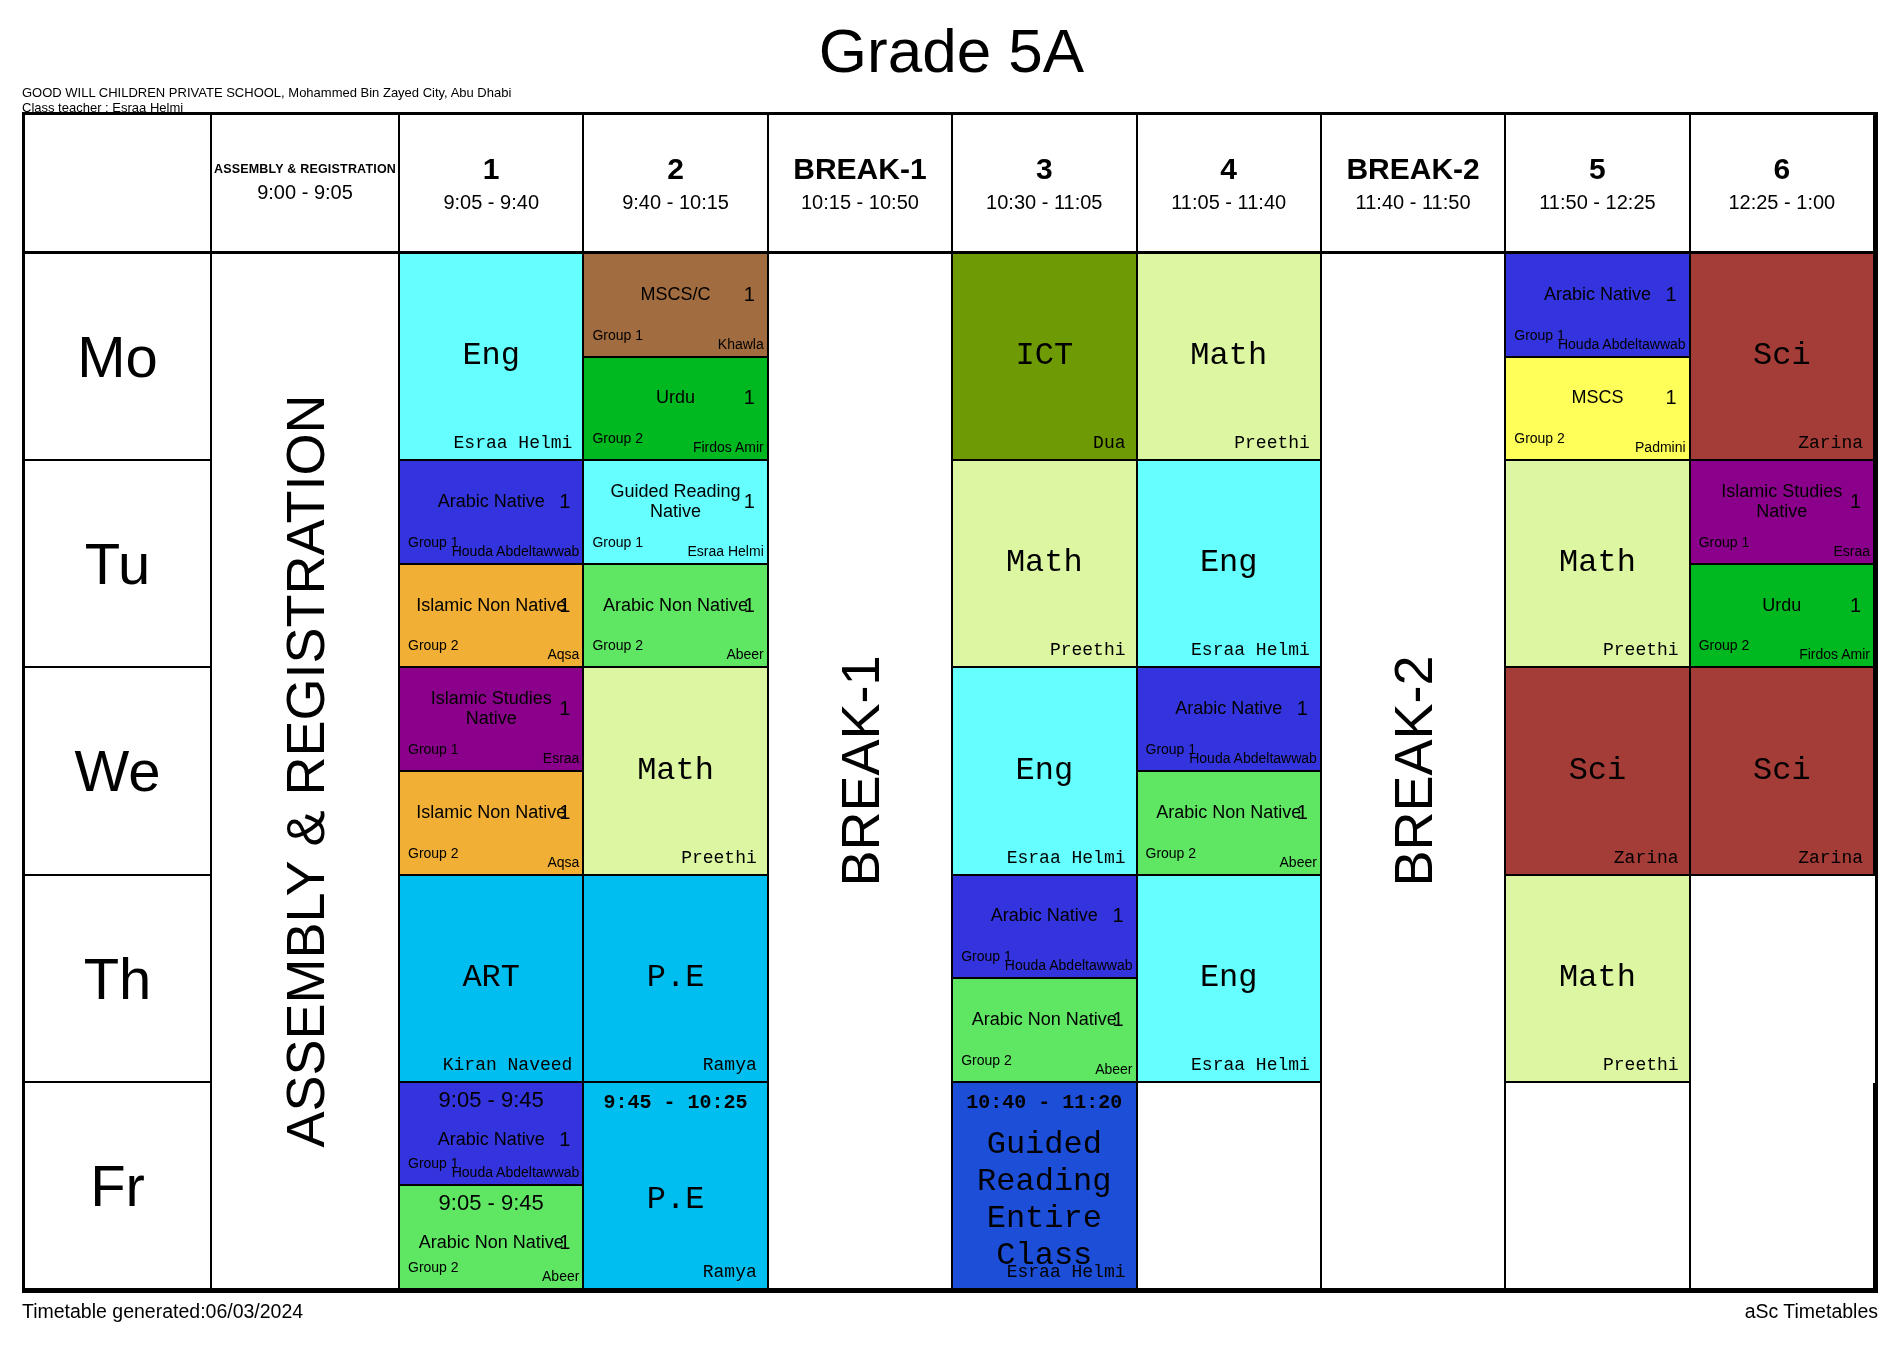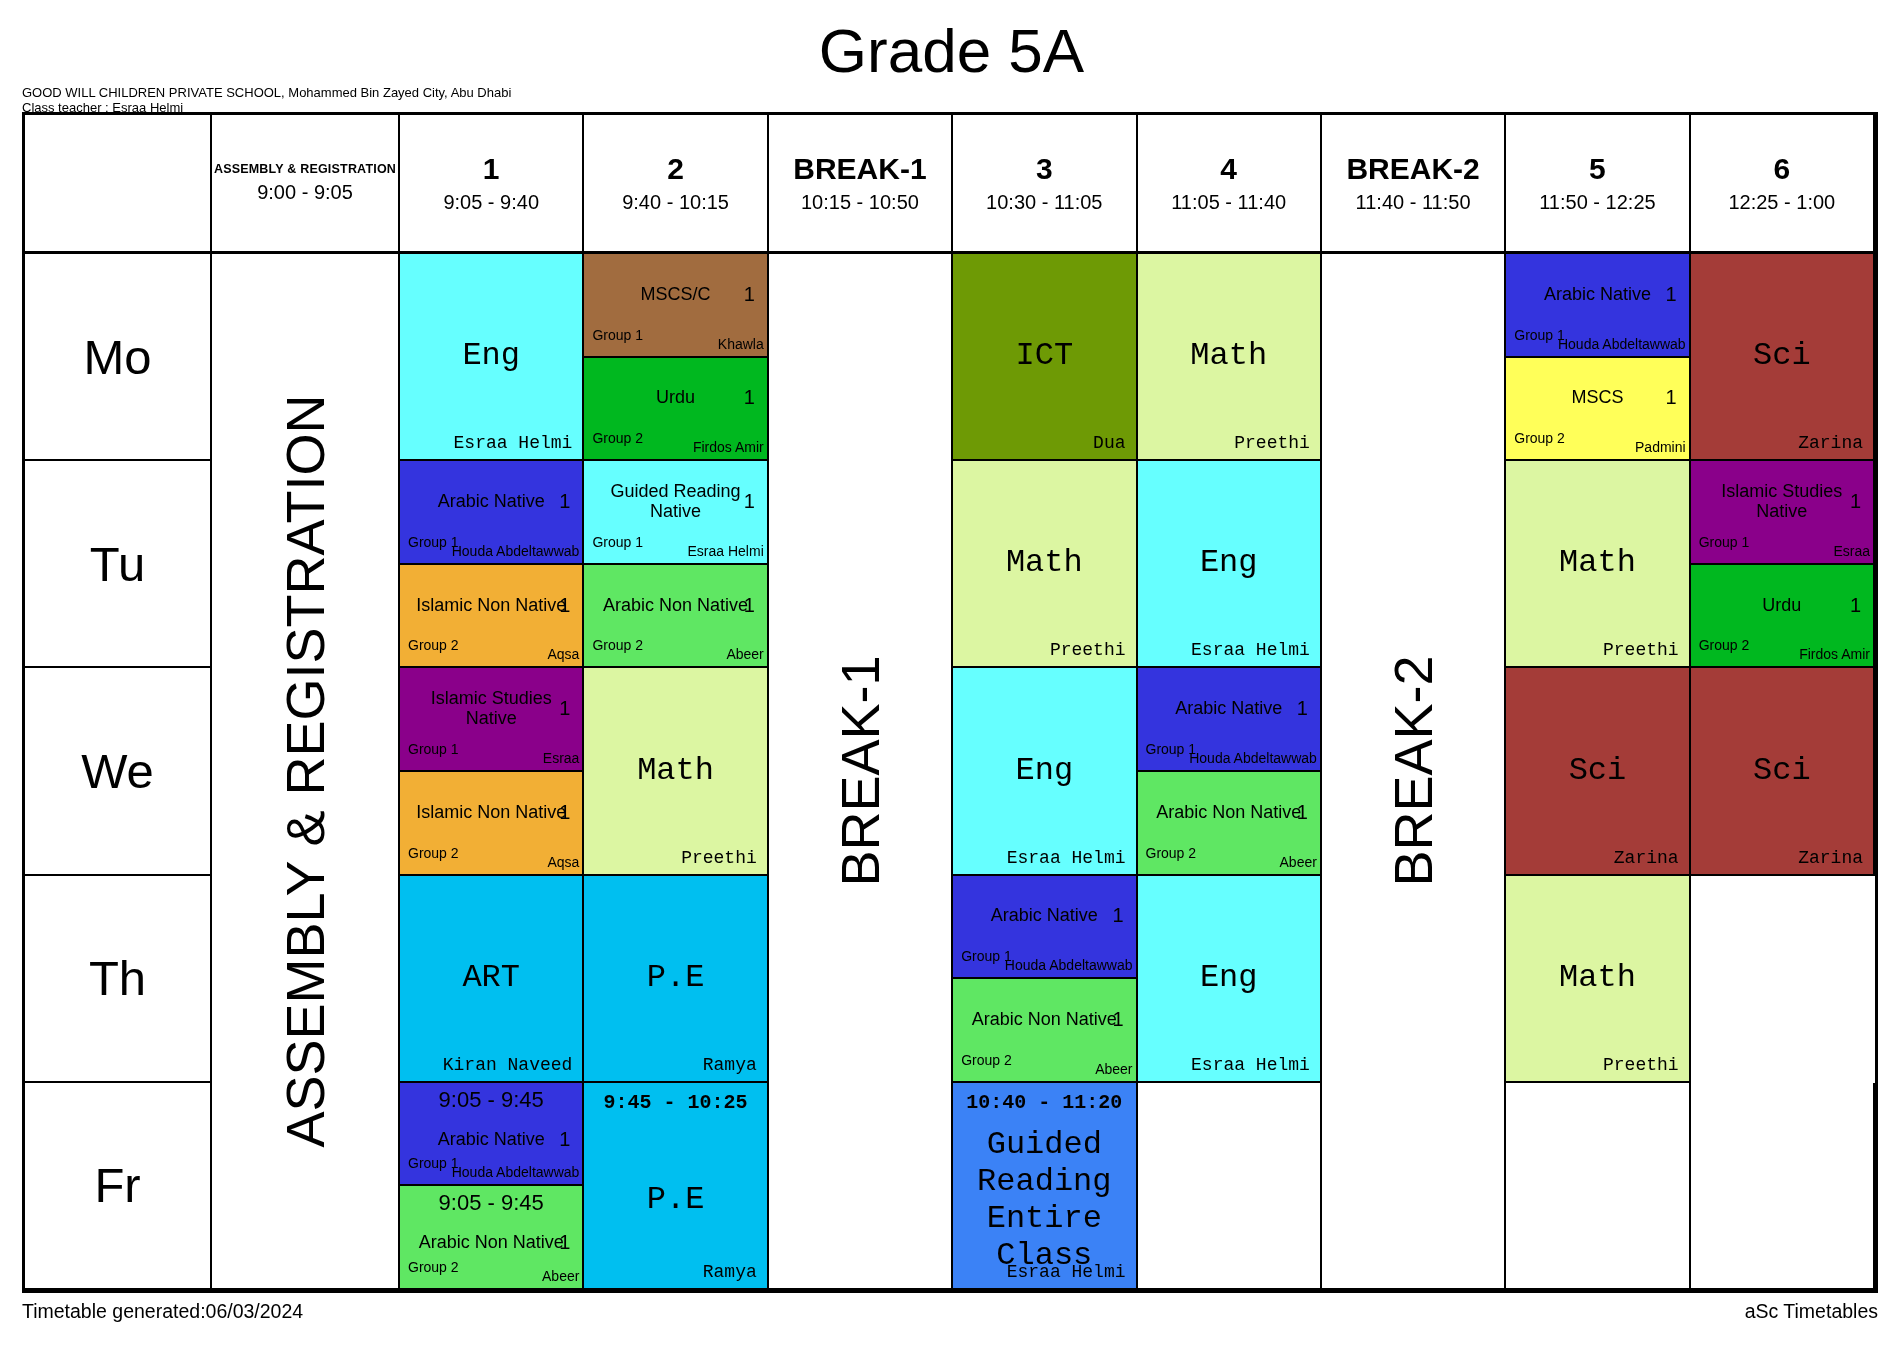--- a/index.html
+++ b/index.html
@@ -14,21 +14,21 @@
              grid-template-rows:139px repeat(5,1fr);
              border:3px solid #000;background:#fff;box-sizing:border-box;}
   .cell{position:relative;border-right:2px solid #000;border-bottom:2px solid #000;
         background:#fff;overflow:hidden;box-sizing:border-box;}
   .head{display:flex;flex-direction:column;align-items:center;justify-content:center;
         gap:5px;border-bottom:3px solid #000;}
   .corner{border-bottom:3px solid #000;}
   .head-num,.head-break{font-size:30px;font-weight:bold;}
   .head-assembly{font-size:12.5px;font-weight:bold;letter-spacing:0.2px;}
   .head-time{font-size:20px;}
-  .day-cell{display:flex;align-items:center;justify-content:center;font-size:49px;}
+  .day-cell{display:flex;align-items:center;justify-content:center;font-size:58px;}
   .banner-text{position:absolute;top:50%;left:50%;white-space:nowrap;font-size:54px;
                transform:translate(-50%,-50%) rotate(-90deg);}
   .lesson{display:flex;flex-direction:column;font-family:Liberation Mono, monospace;}
   .l-time{text-align:center;font-size:20px;padding-top:8px;}
   .l-time.bold{font-weight:bold;}
   .l-subject{flex:1;display:flex;align-items:center;justify-content:center;
              text-align:center;font-size:32px;line-height:1.15;padding:0 8px;}
   .l-teacher{position:absolute;right:10px;bottom:6px;font-size:18px;white-space:nowrap;}
   .split{display:flex;flex-direction:column;}
   .part{flex:1;position:relative;display:flex;flex-direction:column;overflow:hidden;}
@@ -326,21 +326,21 @@
           </div>
           <div class="p-group">Group 2</div>
           <div class="p-teacher">Abeer</div>
         </div>
       </div>
       <div class="cell lesson" style="grid-area: 6 / 4; background: rgb(0, 191, 240);">
         <div class="l-time bold">9:45 - 10:25</div>
         <div class="l-subject">P.E</div>
         <div class="l-teacher">Ramya</div>
       </div>
-      <div class="cell lesson" style="grid-area: 6 / 6; background: #3b82f6;">
+      <div class="cell lesson" style="grid-area: 6 / 6; background: #1d4ed8;">
         <div class="l-time bold">10:40 - 11:20</div>
         <div class="l-subject">Guided Reading Entire Class</div>
         <div class="l-teacher">Esraa Helmi</div>
       </div>
       <div class="cell" style="grid-area: 6 / 7;"></div>
       <div class="cell" style="grid-area: 6 / 9;"></div>
       <div class="cell" style="grid-area: 6 / 10;"></div>
     </div>
   <div class="footer-row">
     <span>Timetable generated:06/03/2024</span>

